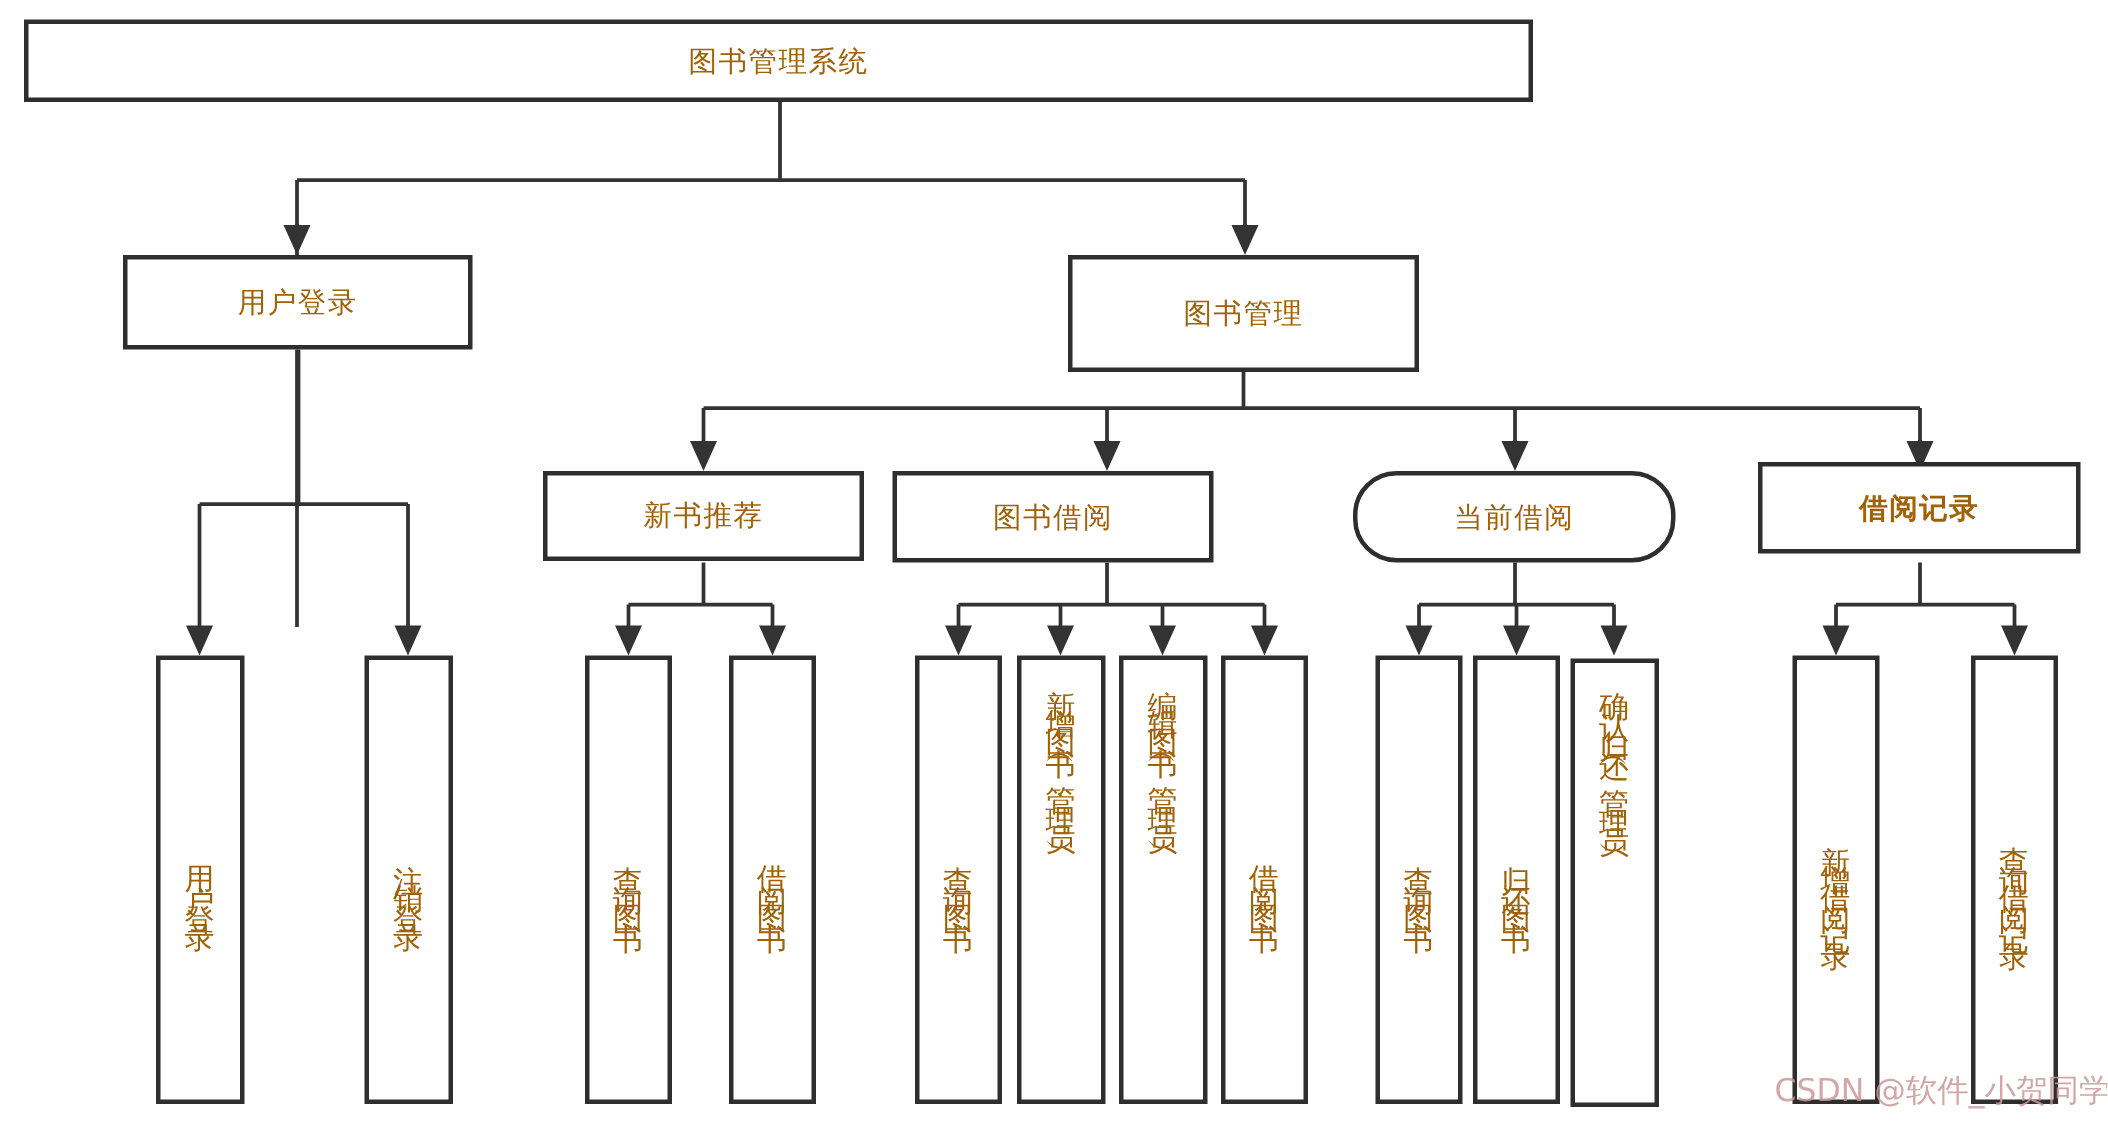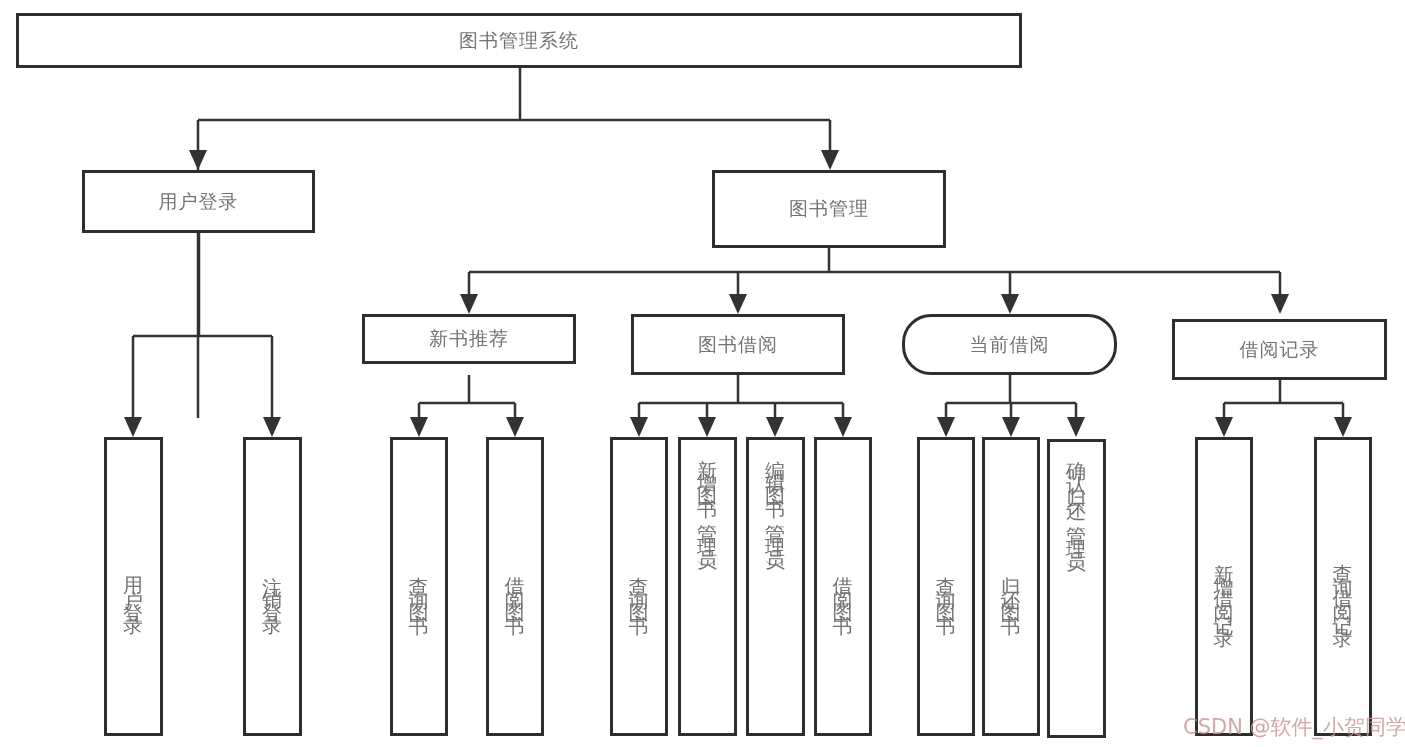--- a/index.html
+++ b/index.html
@@ -21,21 +21,21 @@
     z-index: 0;
   }
 
   .node {
     position: absolute;
     background: #ffffff;
     border: 3px solid #2e2e2e;
     display: flex;
     align-items: center;
     justify-content: center;
-    color: #737373;
+    color: #a16207;
     z-index: 1;
   }
 
   .node.h { font-size: 19px; letter-spacing: 1px; }
 
   .node.leaf { font-size: 20px; }
   .node.leaf .vtext {
     writing-mode: vertical-rl;
     text-orientation: mixed;
     letter-spacing: 13px;
@@ -107,24 +107,24 @@
       <polygon fill="#333333" stroke="none" points="1215,417 1233,417 1224,437"></polygon>
       <polygon fill="#333333" stroke="none" points="1334,417 1352,417 1343,437"></polygon>
     </g>
   </svg>
 
   <div class="node h" style="left:16px; top:13px; width:1006px; height:55px;">图书管理系统</div>
 
   <div class="node h" style="left:82px; top:170px; width:233px; height:63px;">用户登录</div>
   <div class="node h" style="left:712px; top:170px; width:234px; height:78px;">图书管理</div>
 
-  <div class="node h" style="left:362px; top:314px; width:214px; height:50px;">新书推荐</div>
-  <div class="node h" style="left:631px; top:314px; width:214px; height:61px;">图书借阅</div>
+  <div class="node h" style="left:362px; top:314px; width:214px; height:60px;">新书推荐</div>
+  <div class="node h" style="left:595px; top:314px; width:214px; height:61px;">图书借阅</div>
   <div class="node h" style="left:902px; top:314px; width:215px; height:61px;border-radius:29px;">当前借阅</div>
-  <div class="node h" style="left:1172px; top:319px; width:215px; height:61px;">借阅记录</div>
+  <div class="node h" style="left:1172px; top:308px; width:215px; height:61px;font-weight:bold;">借阅记录</div>
 
   <div class="node leaf" style="left:104px; top:437px; width:59px; height:299px;">
     <span class="vtext">用户登录</span>
   </div>
   <div class="node leaf" style="left:243px; top:437px; width:59px; height:299px;">
     <span class="vtext">注销登录</span>
   </div>
 
   <div class="node leaf" style="left:390px; top:437px; width:58px; height:299px;">
     <span class="vtext">查询图书</span>

